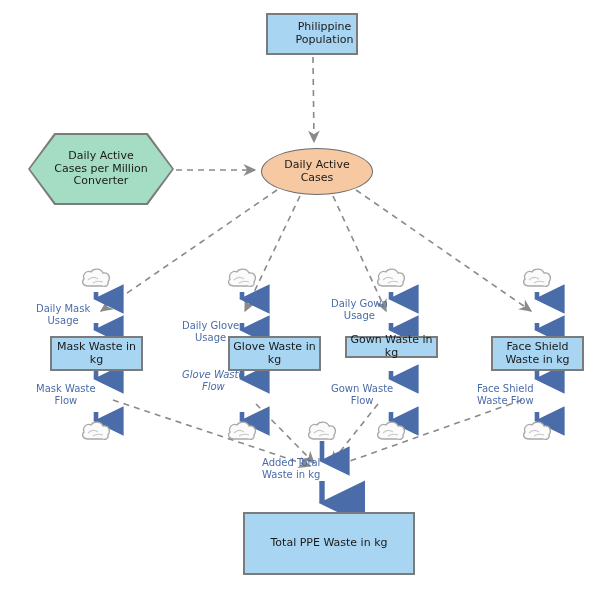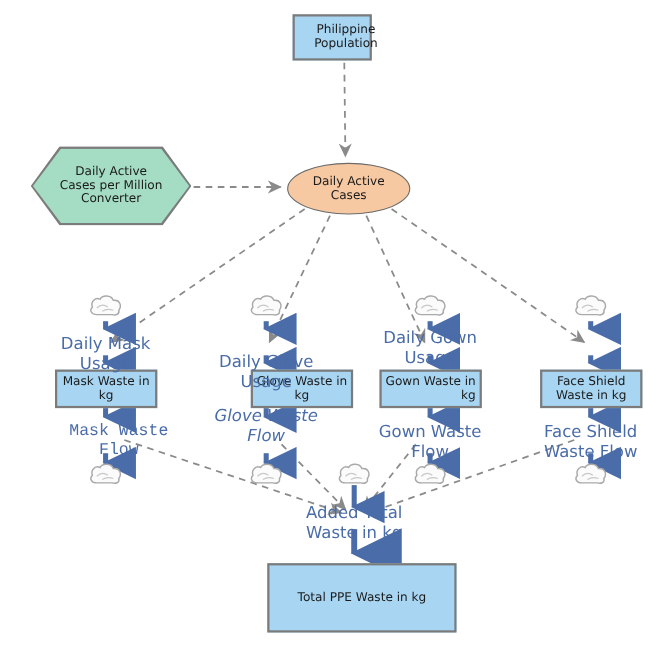--- a/index.html
+++ b/index.html
@@ -58,26 +58,26 @@
     background: #f7c9a3;
     border: 1.5px solid #6b6b6b;
     border-radius: 50%;
     color: #1a1a1a;
     font-size: 11px;
   }
   
   .flowlabel {
     position: absolute;
     color: #4a6ca8;
-    font-size: 15px;
+    font-size: 10px;
     text-align: center;
     line-height: 1.2;
     display: flex;
     align-items: flex-start;
-    justify-content: center;
+    justify-content: flex-start;
   }
   .cloud {
     position: absolute;
   }
 </style>
 </head>
 <body>
 
 <div id="canvas">
 
@@ -132,36 +132,36 @@
       <path d="M96,412 L96,421" marker-end="url(#ar-blue)"></path>
       <path d="M242,412 L242,421" marker-end="url(#ar-blue)"></path>
       <path d="M391,412 L391,421" marker-end="url(#ar-blue)"></path>
       <path d="M537,412 L537,421" marker-end="url(#ar-blue)"></path>
 
       <path d="M322,441 L322,461" marker-end="url(#ar-blue)"></path>
       <path d="M322,481 L322,503" stroke-width="5.4" marker-end="url(#ar-blue-big)"></path>
     </g>
   </svg>
 
-  <div class="node stock" style="left:266px; top:13px; width:72px; height:42px;padding-left:28px;">
+  <div class="node stock" style="left:266px; top:13px; width:92px; height:42px;padding-left:28px;">
     <span style="white-space:pre-line">Philippine
 Population</span>
   </div>
 
   <div class="node stock" style="left:50px; top:336px; width:93px; height:35px;justify-content:center;">
     <span style="white-space:pre-line">Mask Waste in
 kg</span>
   </div>
 
   <div class="node stock" style="left:196px; top:336px; width:93px; height:35px;margin-left:32px;">
     <span style="white-space:pre-line">Glove Waste in
 kg</span>
   </div>
 
-  <div class="node stock" style="left:345px; top:336px; width:93px; height:35px;text-align:right;">
+  <div class="node stock" style="left:345px; top:336px; width:93px; height:22px;">
     <span style="white-space:pre-line">Gown Waste in
 kg</span>
   </div>
 
   <div class="node stock" style="left:491px; top:336px; width:93px; height:35px;">
     <span style="white-space:pre-line">Face Shield
 Waste in kg</span>
   </div>
 
   <div class="node stock" style="left:243px; top:512px; width:172px; height:63px;">
@@ -240,21 +240,21 @@
   </div>
   <div class="flowlabel" style="left:182px; top:320px; width:120px; height:30px;">
     <span style="white-space:pre-line">Daily Glove
 Usage</span>
   </div>
   <div class="flowlabel" style="left:331px; top:298px; width:120px; height:30px;">
     <span style="white-space:pre-line">Daily Gown
 Usage</span>
   </div>
 
-  <div class="flowlabel" style="left:48px; top:383px; width:120px; height:30px;font-family:Liberation Mono, monospace;">
+  <div class="flowlabel" style="left:36px; top:383px; width:120px; height:30px;">
     <span style="white-space:pre-line">Mask Waste
 Flow</span>
   </div>
   <div class="flowlabel" style="left:182px; top:369px; width:120px; height:30px;font-style:italic;">
     <span style="white-space:pre-line">Glove Waste
 Flow</span>
   </div>
   <div class="flowlabel" style="left:331px; top:383px; width:120px; height:30px;">
     <span style="white-space:pre-line">Gown Waste
 Flow</span>

